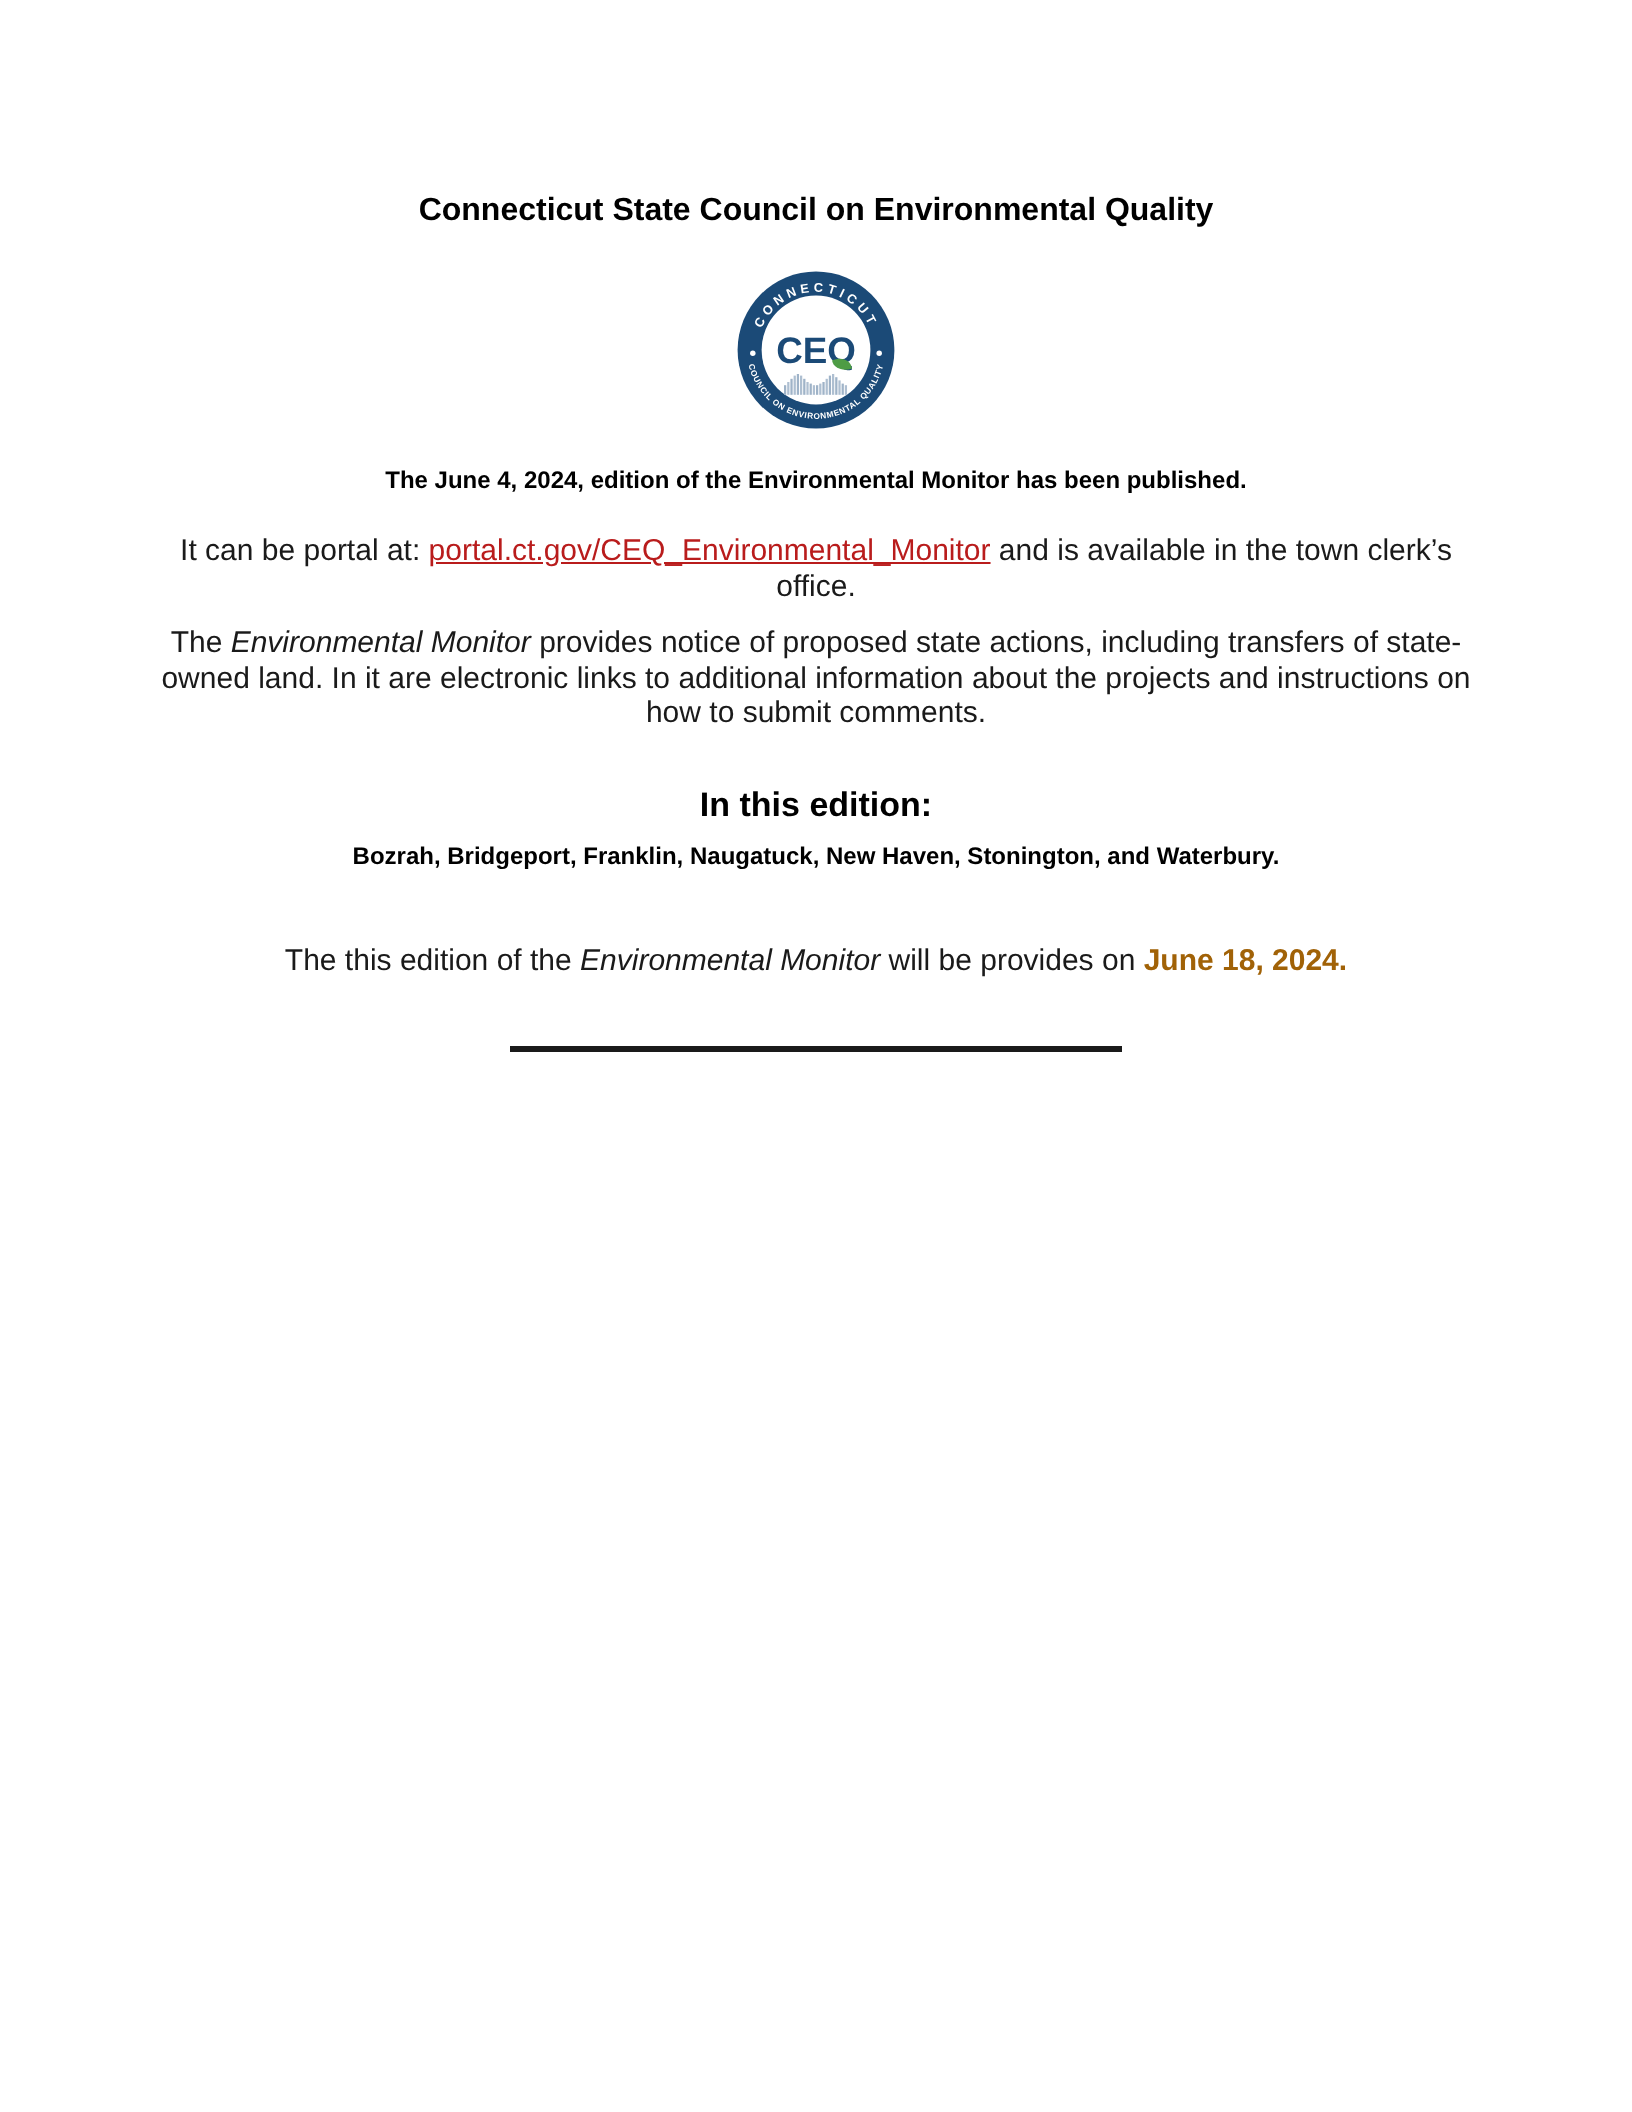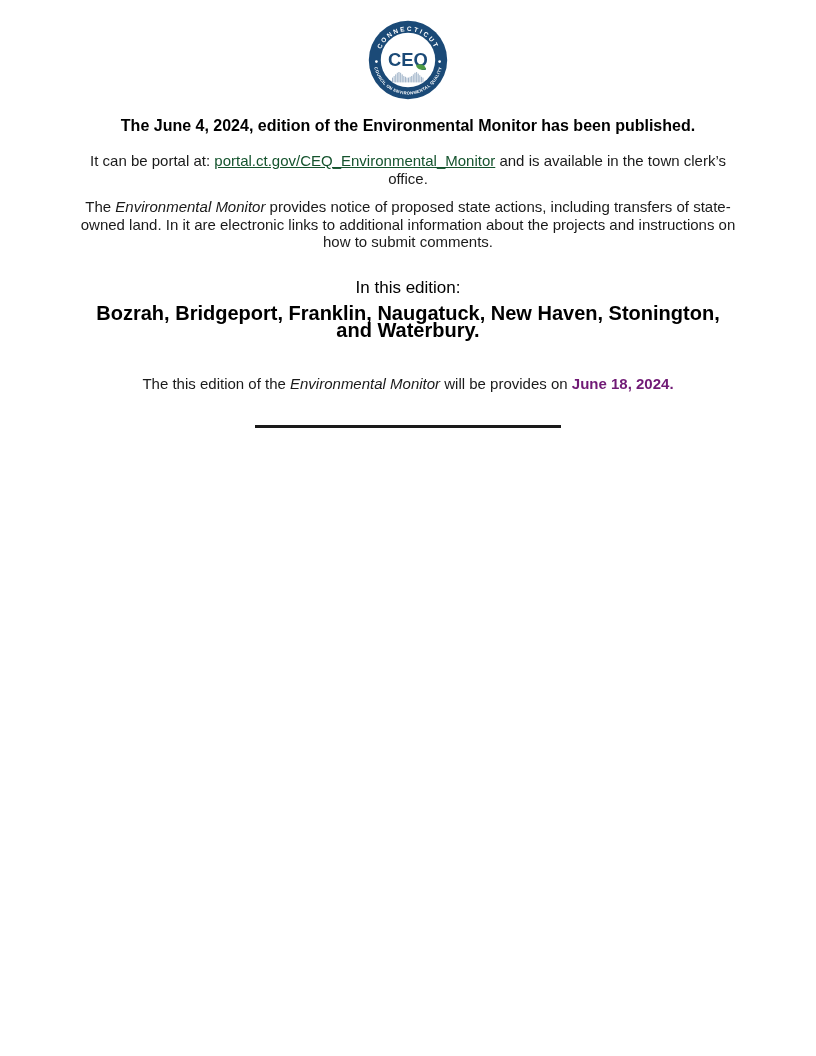--- a/index.html
+++ b/index.html
@@ -25,74 +25,75 @@
     line-height: 19px;
     font-weight: bold;
   }
   .logo-wrap {
     margin: 20px auto 0 auto;
     width: 80px;
     height: 80px;
   }
   .published-line {
     margin: 16px 0 0 0;
-    font-size: 16px;
+    font-size: 12px;
     line-height: 19px;
     font-weight: bold;
   }
   .viewed-line {
     margin: 17px 0 0 0;
     font-size: 15px;
     line-height: 17.5px;
     color: #1a1a1a;
   }
   .viewed-line a {
-    color: #14532d;
+    color: #b91c1c;
     text-decoration: underline;
     cursor: pointer;
   }
   .about-para {
     margin: 11px 0 0 0;
     font-size: 15px;
     line-height: 17.5px;
     color: #1a1a1a;
   }
   .edition-heading {
     margin: 27px 0 0 0;
     font-size: 17px;
     line-height: 19px;
-    font-weight: normal;
+    font-weight: bold;
   }
   .cities-line {
     margin: 8px 0 0 0;
-    font-size: 20px;
+    font-size: 12px;
     line-height: 17.5px;
     font-weight: bold;
   }
   .next-line {
     margin: 35px 0 0 0;
     font-size: 15px;
     line-height: 17.5px;
     color: #1a1a1a;
   }
-  .next-line strong { color: #701a75; }
+  .next-line strong { color: #a16207; }
   .divider {
     border: none;
     width: 306px;
     height: 3px;
     background: #1a1a1a;
     margin: 33px auto 0 auto;
   }
   em { font-style: italic; }
 </style>
 </head>
 <body>
 
 <div class="page">
 
+  <h1 class="doc-title">Connecticut State Council on Environmental Quality</h1>
 
   <div class="logo-wrap">
     <svg width="80" height="80" viewBox="0 0 100 100">
       <defs>
         <path id="arcTop" d="M 13.5,53 A 36.6,36.6 0 1 1 86.5,53" fill="none"></path>
         <path id="arcBottom" d="M 7,47 A 43.1,43.1 0 1 0 93,47" fill="none"></path>
       </defs>
       <circle cx="50" cy="50" r="49" fill="#1B4A77"></circle>
       <circle cx="50" cy="50" r="34" fill="#ffffff"></circle>
       <text font-size="8" font-weight="bold" fill="#ffffff" letter-spacing="2.6">

